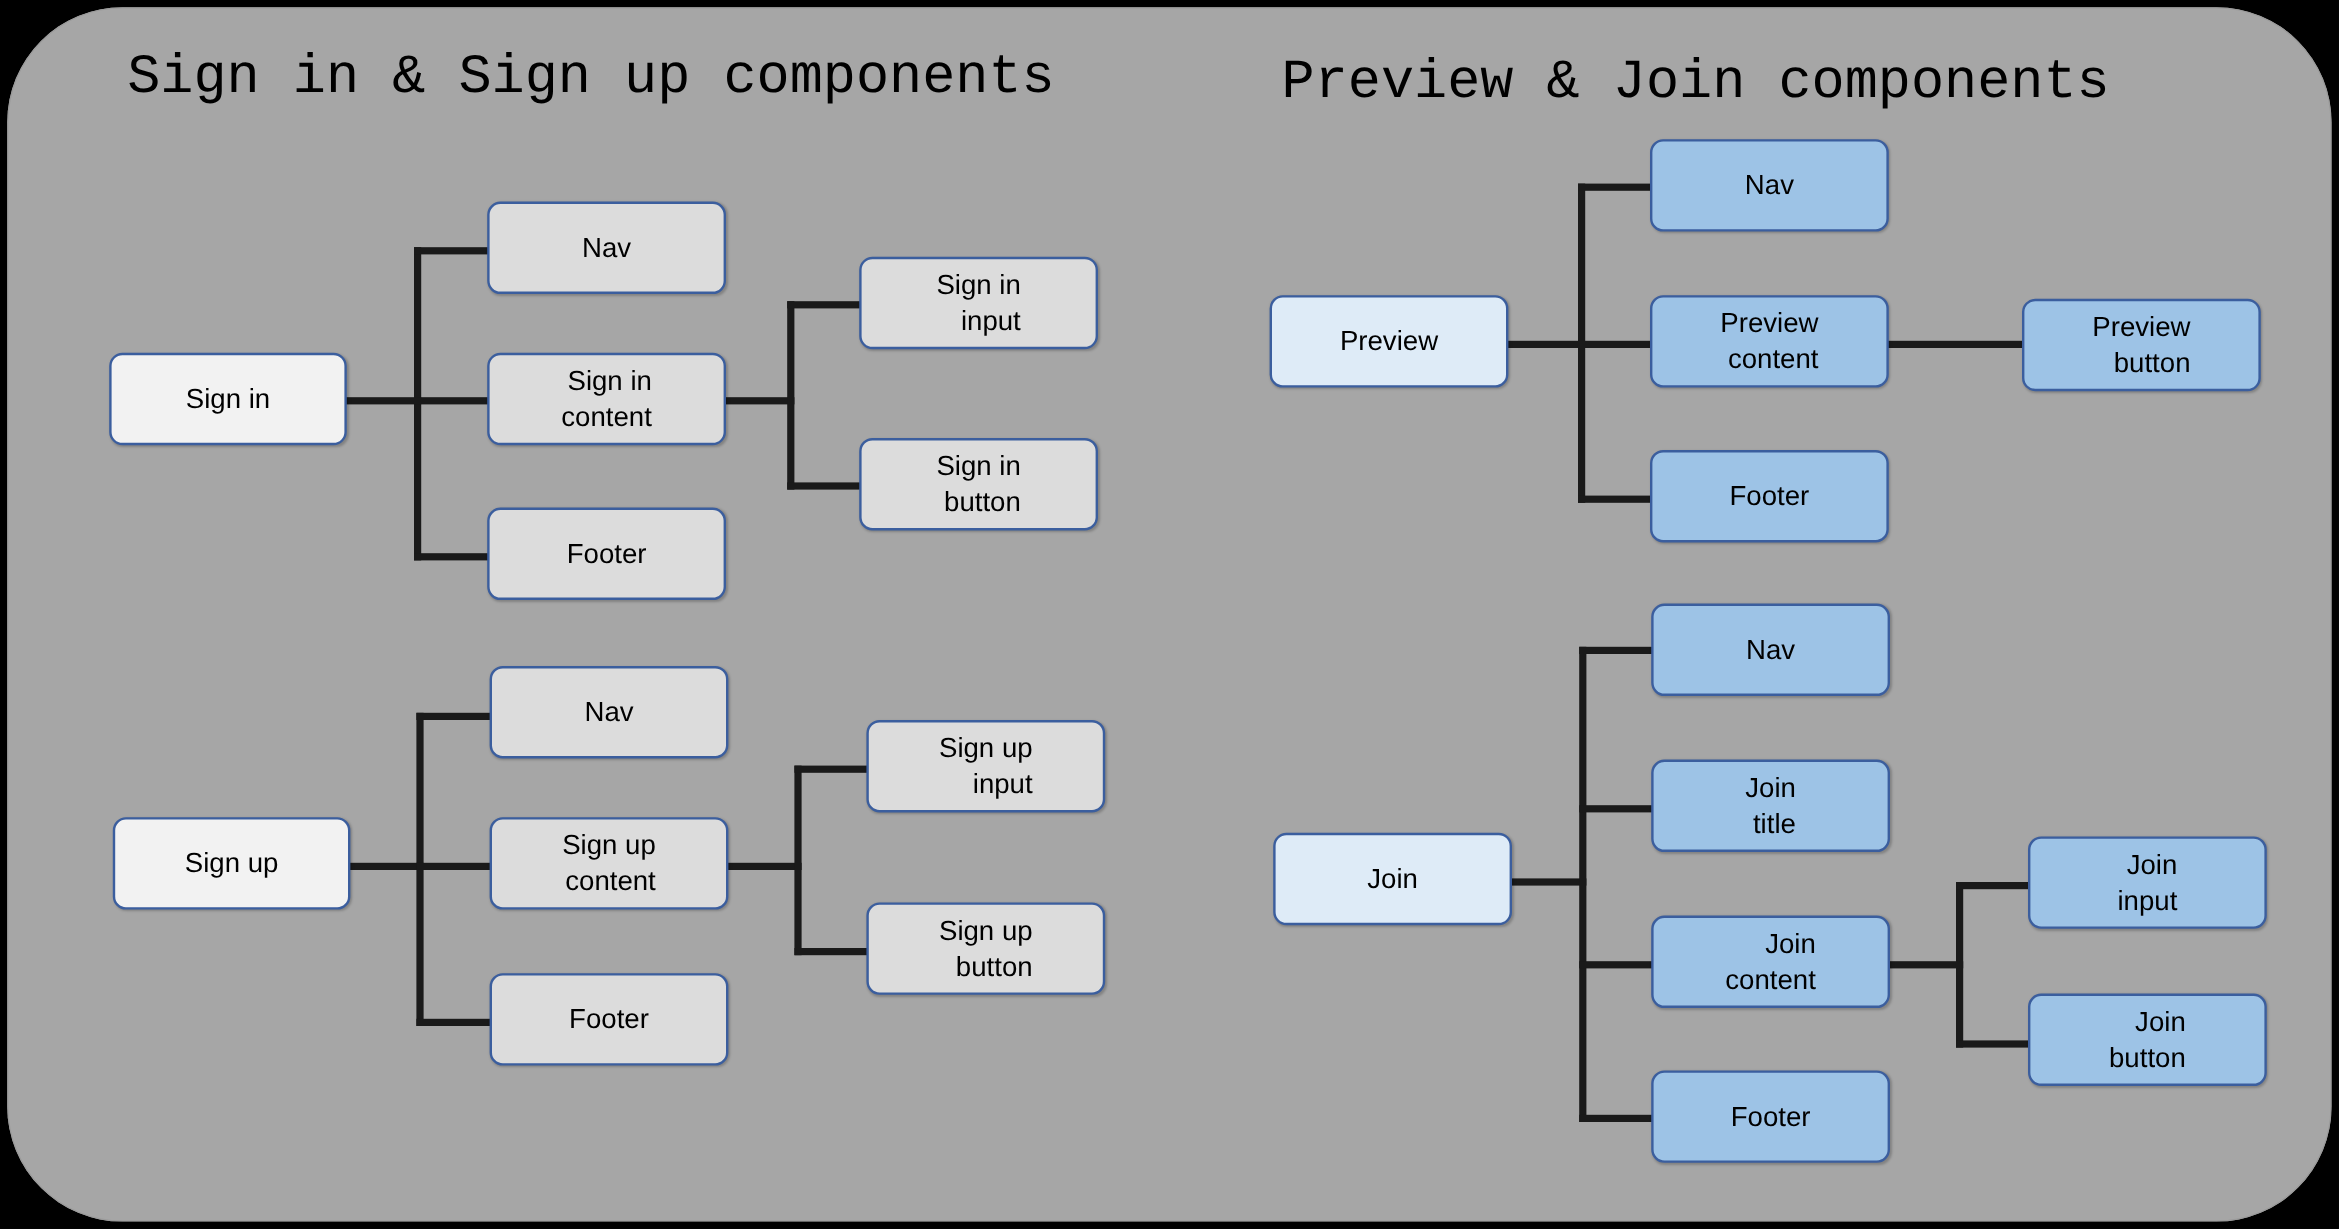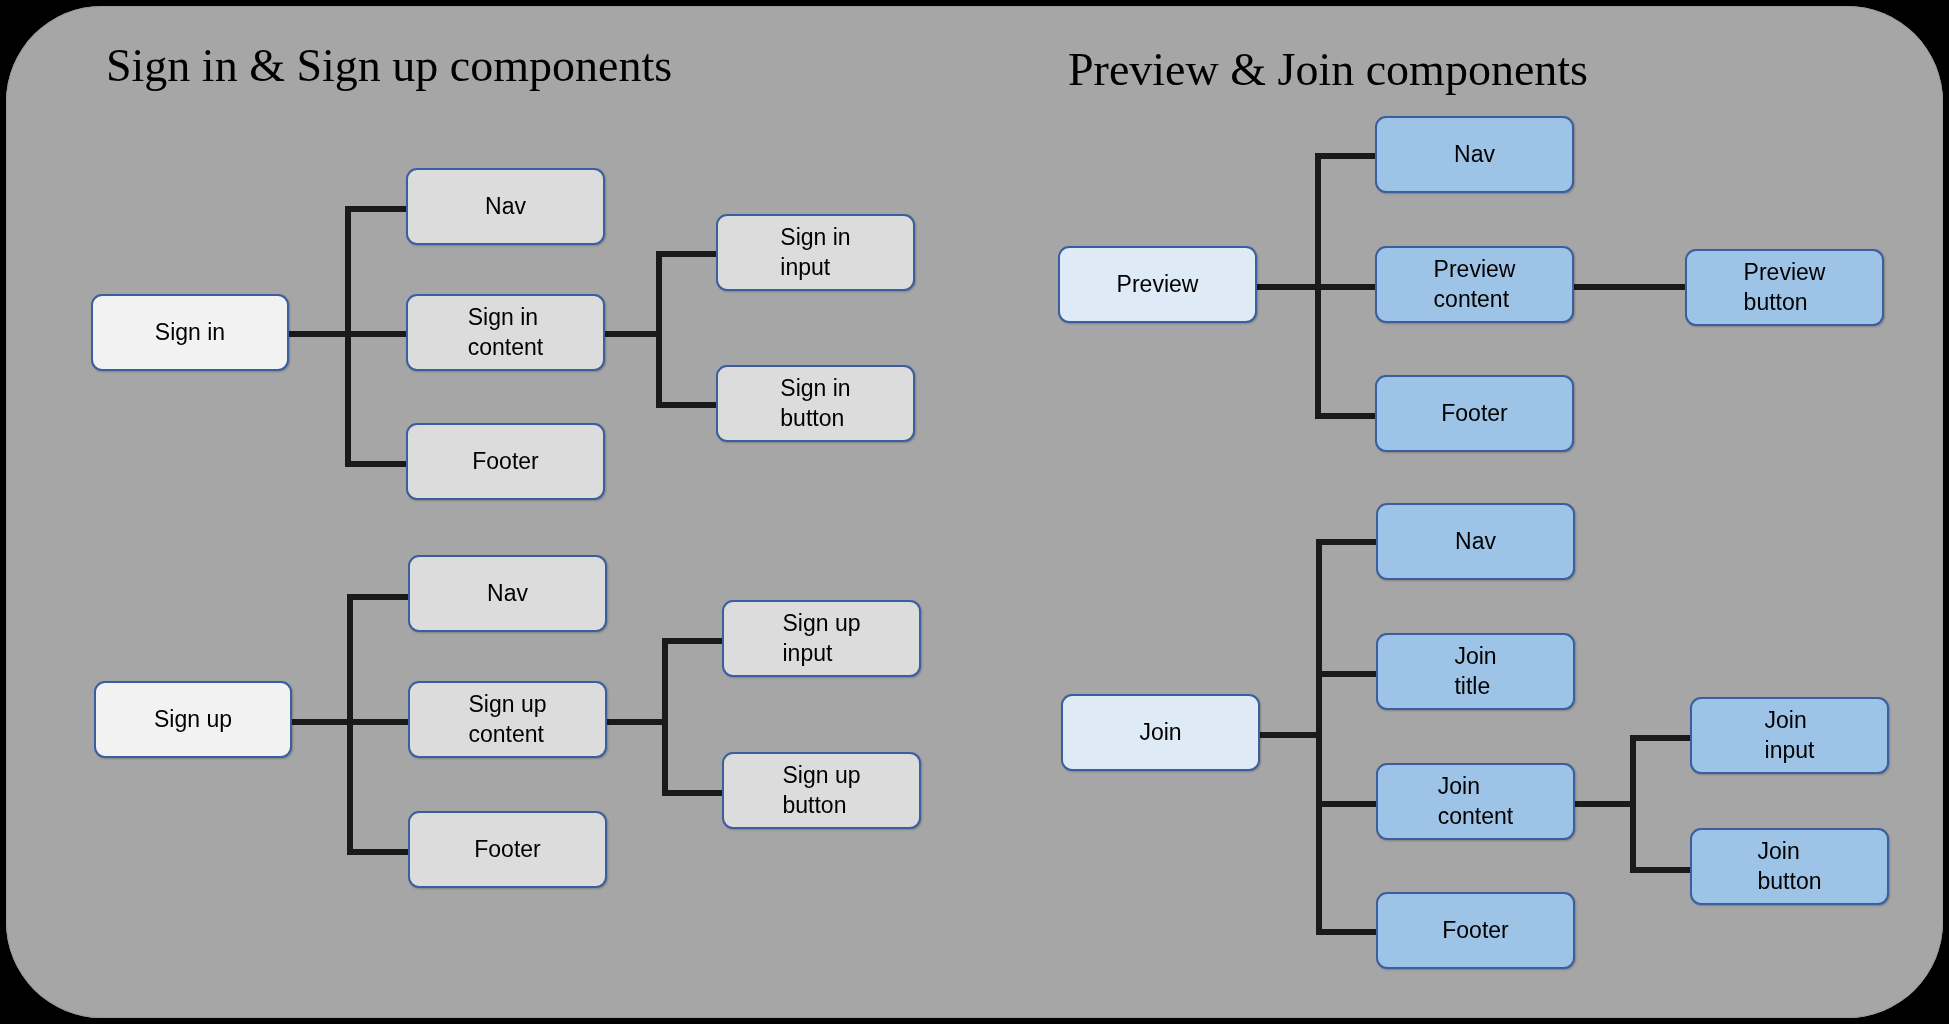--- a/index.html
+++ b/index.html
@@ -21,40 +21,40 @@
     top: 6px;
     width: 1937px;
     height: 1012px;
     background: #A6A6A6;
     border-radius: 96px;
     box-shadow: 0 0 0 1px #9a9a9a inset;
   }
   .title {
     position: absolute;
     color: #000000;
-    font-family: Liberation Serif, serif;
+    font-family: Liberation Mono, monospace;
     font-size: 46px;
     font-weight: 400;
     letter-spacing: 0px;
     white-space: nowrap;
     text-align: center;
   }
   #title-left  { left: 100px; top: 33px; }
   #title-right { left: 1062px; top: 37px; }
 
   
   .node {
     position: absolute;
     box-sizing: border-box;
     border: 2px solid #3B5E9E;
     border-radius: 11px;
     display: flex;
     align-items: center;
     justify-content: center;
-    text-align: left;
+    text-align: right;
     color: #000000;
     font-family: "Liberation Sans", sans-serif;
     font-size: 23px;
     line-height: 1.30;
     box-shadow: 1px 1px 2px rgba(0,0,0,0.22);
     white-space: pre-line;
   }
   .fill-white { background: #F2F2F2; }
   .fill-gray  { background: #DCDCDC; }
   .fill-blue  { background: #9DC3E6; }

